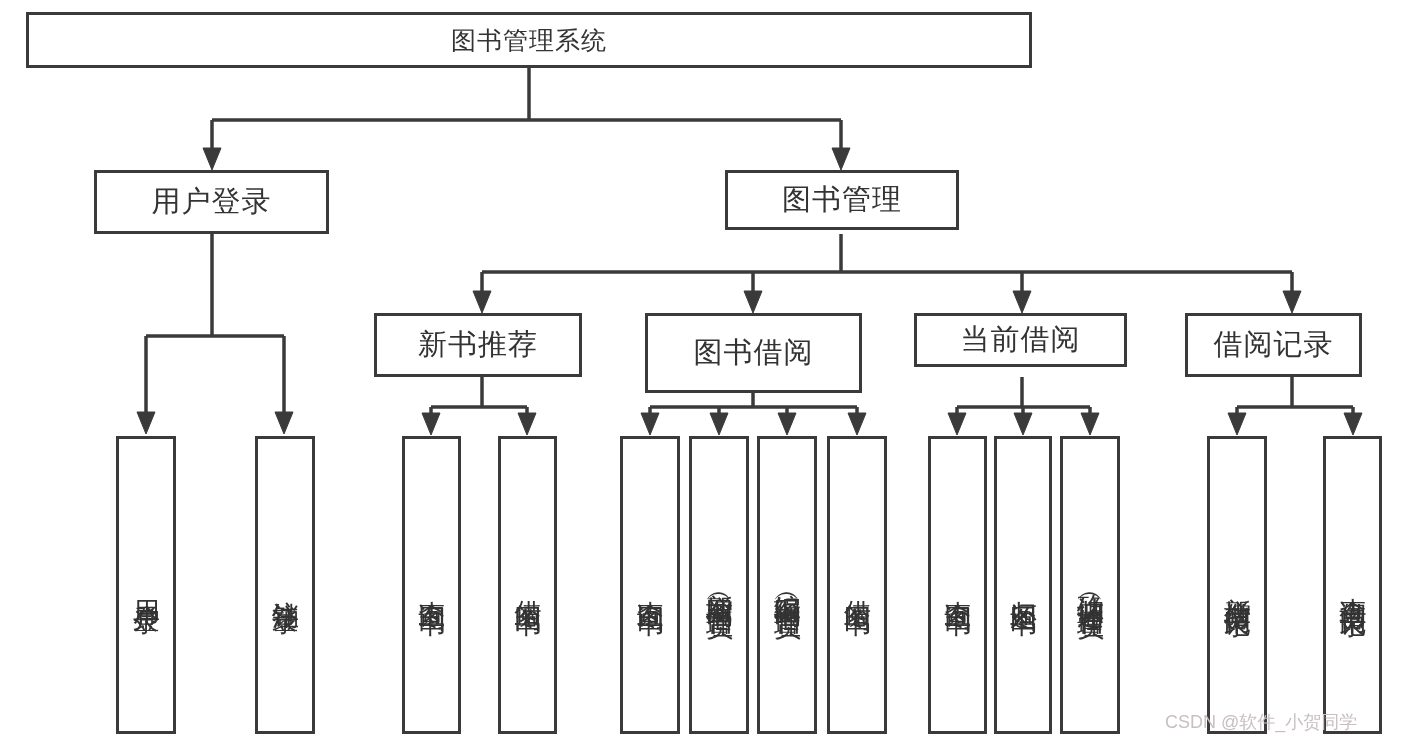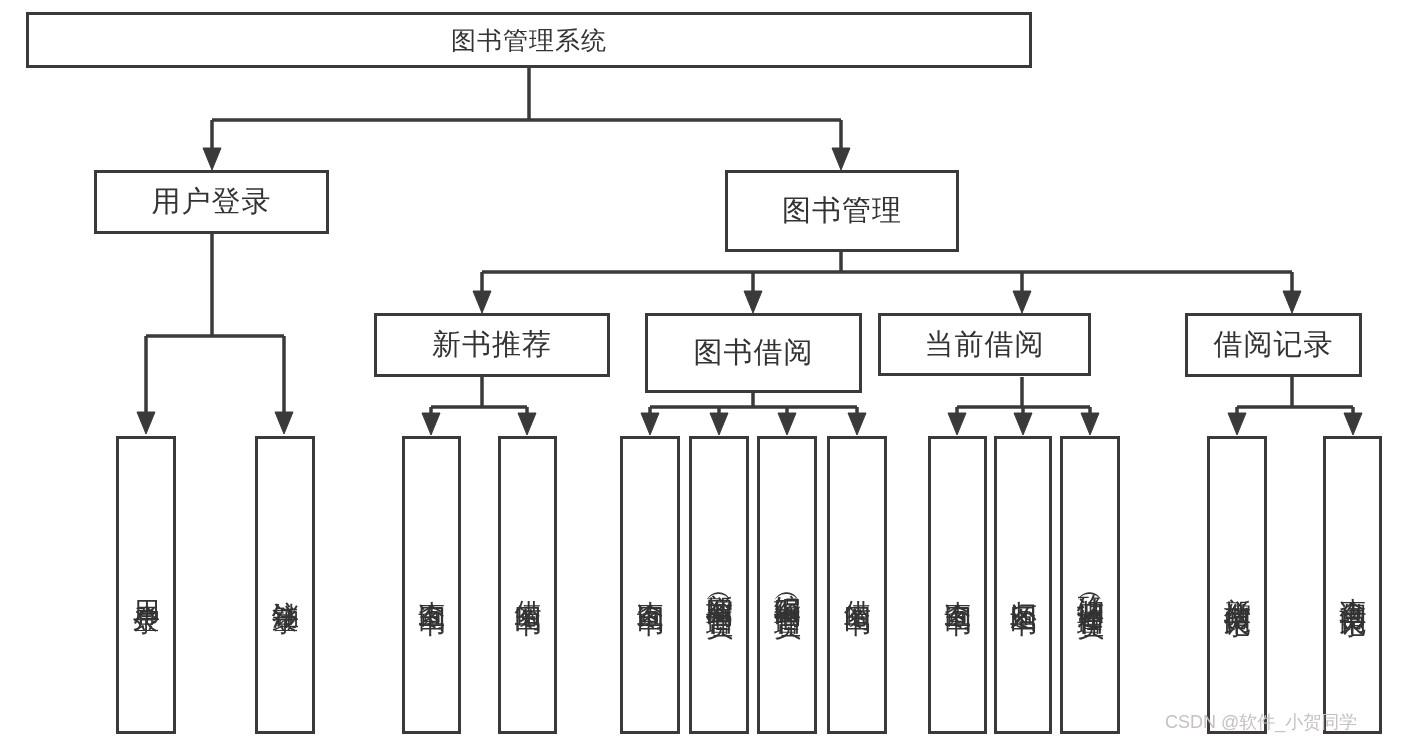--- a/index.html
+++ b/index.html
@@ -146,31 +146,31 @@
       <polygon points="1341,435 1332,413 1350,413"></polygon>
   </svg>
 
   <div class="node root" style="left:14px;top:12px;width:1006px;height:56px">
     <span>图书管理系统</span>
   </div>
 
   <div class="node level" style="left:82px;top:170px;width:235px;height:64px">
     <span>用户登录</span>
   </div>
-  <div class="node level" style="left:713px;top:170px;width:234px;height:82px">
+  <div class="node level" style="left:713px;top:170px;width:234px;height:60px">
     <span>图书管理</span>
   </div>
 
-  <div class="node level" style="left:362px;top:313px;width:236px;height:64px">
+  <div class="node level" style="left:362px;top:313px;width:208px;height:64px">
     <span>新书推荐</span>
   </div>
   <div class="node level" style="left:633px;top:313px;width:217px;height:80px">
     <span>图书借阅</span>
   </div>
-  <div class="node level" style="left:866px;top:313px;width:213px;height:63px">
+  <div class="node level" style="left:902px;top:313px;width:213px;height:54px">
     <span>当前借阅</span>
   </div>
   <div class="node level" style="left:1173px;top:313px;width:177px;height:64px">
     <span>借阅记录</span>
   </div>
 
   <div class="leaf" style="left:104px;width:60px">
     <span>用户登录</span>
   </div>
   <div class="leaf" style="left:243px;width:60px">

